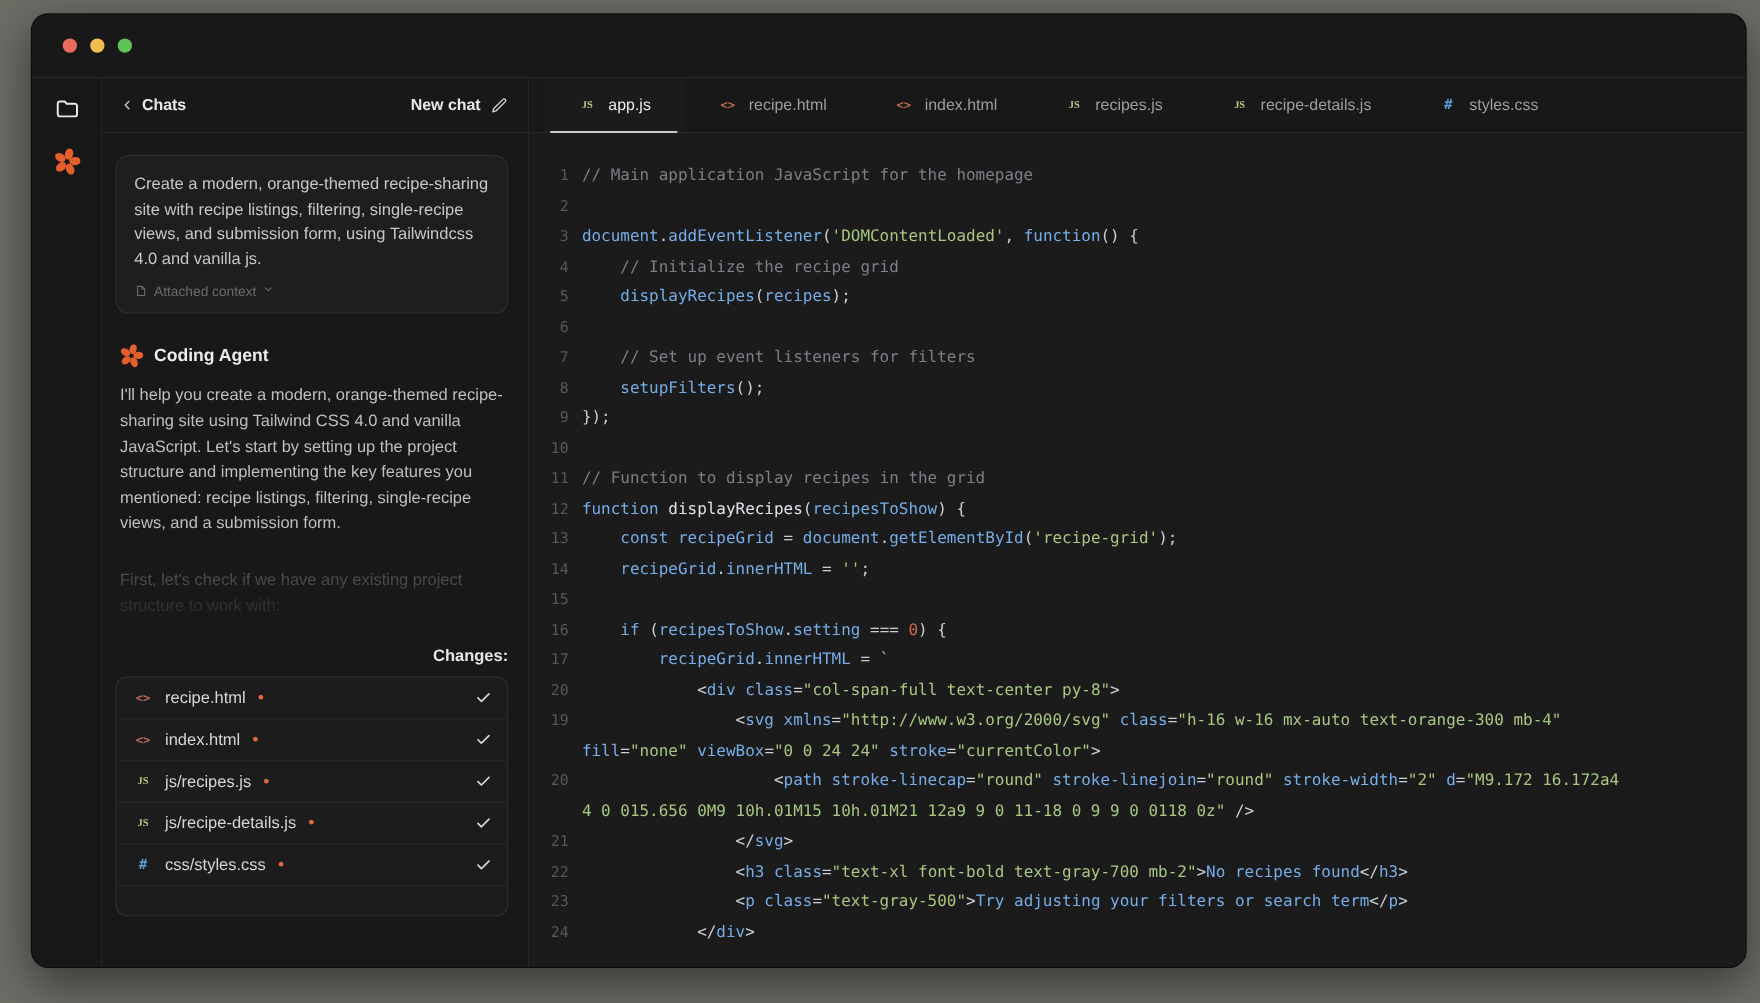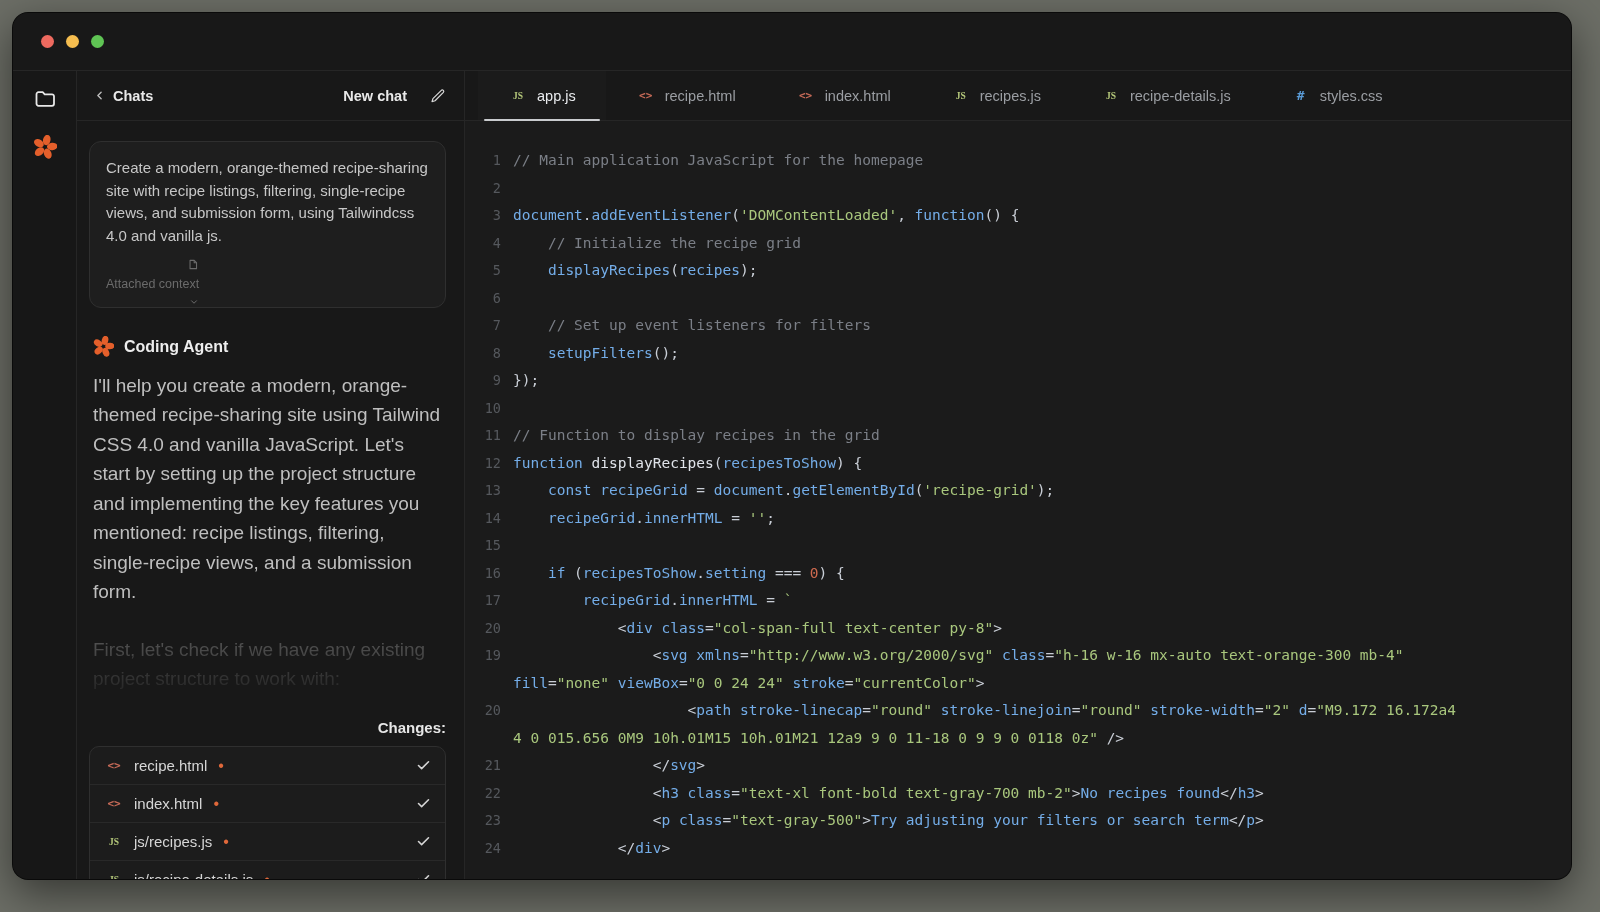--- a/index.html
+++ b/index.html
@@ -4,21 +4,21 @@
 <style>
   :root{
     --code-blue:#74ade8; --code-green:#a9c77d; --code-red:#cf6a4f;
     --code-comment:#7b7f87; --accent-orange:#e45f2b; --modified-dot:#e0683a;
     --js-icon:#b6c97b; --html-icon:#c66a57; --css-icon:#5a9bd6;
     --traffic-red:#ee6a5f; --traffic-yellow:#f5bd4f; --traffic-green:#5fc454;
   }
   *{box-sizing:border-box; margin:0; padding:0;}
   html,body{width:1600px; height:912px; overflow:hidden;}
   body{background:#6c6e66; font-family:"Liberation Sans",sans-serif;}
-  .window{position:absolute; left:12px; top:12px; width:1560px; height:868px;
+  .window{position:absolute; left:28px; top:12px; width:1560px; height:868px;
     background:#181818; border-radius:16px; overflow:hidden;
     box-shadow:0 14px 44px rgba(0,0,0,.5); border:1px solid rgba(0,0,0,.55);
     display:flex; flex-direction:column;}
   .titlebar{height:58px; flex:none; display:flex; align-items:center; gap:12px;
     padding-left:28px; border-bottom:1px solid #262626; background:#181818;}
   .light{width:13px; height:13px; border-radius:50%; display:inline-block; border:none; cursor:default;}
   .light.red{background:var(--traffic-red);} .light.yellow{background:var(--traffic-yellow);} .light.green{background:var(--traffic-green);}
   .main{flex:1; display:flex; min-height:0;}
 
   
@@ -26,35 +26,35 @@
     display:flex; flex-direction:column; align-items:center; padding-top:16px; gap:24px;}
   .rail-btn{background:none; border:none; padding:0; cursor:pointer; line-height:0;}
 
   
   .chat{width:388px; flex:none; background:#181818; border-right:1px solid #262626;
     display:flex; flex-direction:column; min-height:0;}
   .chat-header{height:50px; flex:none; display:flex; align-items:center;
     padding:0 18px 0 16px; border-bottom:1px solid #262626;}
   .back{display:flex; align-items:center; gap:7px; background:none; border:none; cursor:pointer;}
   .chat-title{font-size:14.5px; font-weight:700; color:#e9e9e9;}
-  .new-chat{margin-left:auto; display:flex; align-items:center; gap:23px;
+  .new-chat{margin-left:auto; display:flex; align-items:center; gap:9px;
     background:none; border:none; cursor:pointer; font-size:14.5px; font-weight:700; color:#e9e9e9;
     font-family:"Liberation Sans",sans-serif;}
   .chat-body{flex:1; min-height:0; overflow:hidden; padding:20px 18px 0 12px;}
 
   .prompt-card{border:1px solid #2f2f2f; background:#1e1e1e; border-radius:12px;
-    padding:15px 16px 0 16px;}
+    padding:15px 16px 12px 16px;}
   .prompt-text{color:#c7c7c7; font-size:15px; line-height:1.5;}
-  .attached{margin-top:11px; display:flex; align-items:flex-end; gap:6px;
+  .attached{margin-top:11px; display:flex; align-items:flex-start; gap:6px;
     background:none; border:none; cursor:pointer; color:#6b6b6b; font-size:12.5px;
-    font-family:"Liberation Sans",sans-serif;flex-direction:column;}
+    font-family:"Liberation Sans",sans-serif;}
 
   .agent-head{margin:28px 2px 14px 4px; display:flex; align-items:center; gap:10px;text-align:center;}
   .agent-name{font-size:16px; font-weight:700; color:#ededed;}
-  .agent-msg{margin:0 4px 0 4px; color:#bfbfbf; font-size:19px; line-height:1.55;}
+  .agent-msg{margin:0 4px 0 4px; color:#bfbfbf; font-size:15px; line-height:1.55;}
   .agent-msg.faded{margin-top:28px; color:#5a5a5a;
     -webkit-mask-image:linear-gradient(180deg,rgba(0,0,0,.95),rgba(0,0,0,.2));
     mask-image:linear-gradient(180deg,rgba(0,0,0,.95),rgba(0,0,0,.2));}
   .changes-label{margin:26px 0 10px 4px; font-size:15px; font-weight:700; color:#e6e6e6;text-align:right;}
   .changes-list{border:1px solid #2f2f2f; background:#1c1c1c; border-radius:10px; overflow:hidden;}
   .chg-row{height:38px; display:flex; align-items:center; gap:10px; padding:0 14px;
     border-bottom:1px solid #292929; cursor:pointer;}
   .chg-filler{height:26px;}
   .chg-name{color:#d6d6d6; font-size:15px;}
   .chg-dot{color:var(--modified-dot); font-size:16px; line-height:1; margin-left:1px;}

